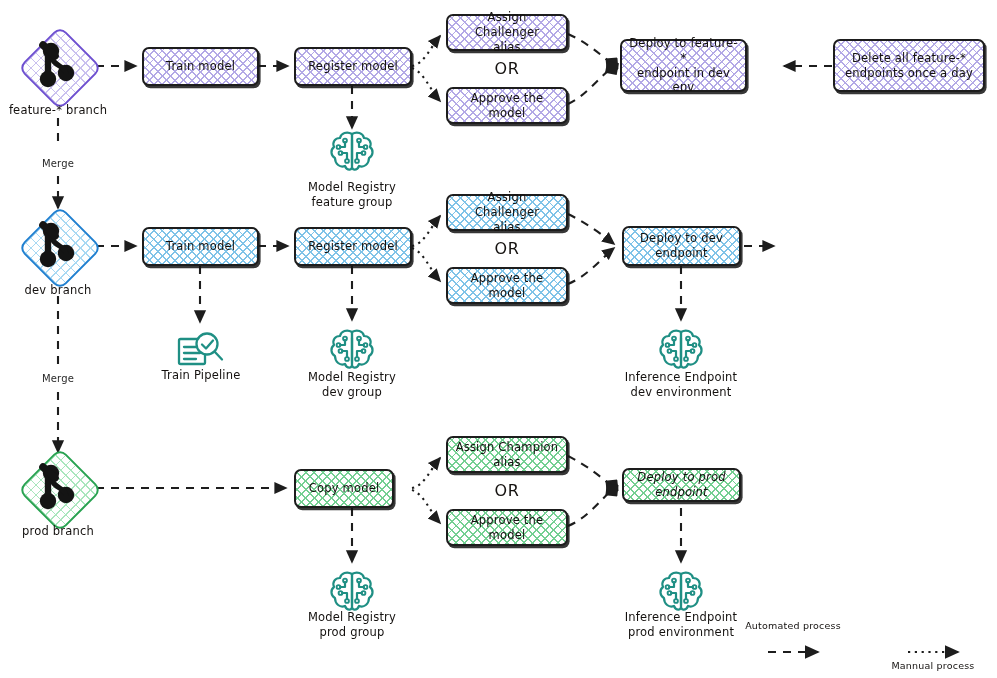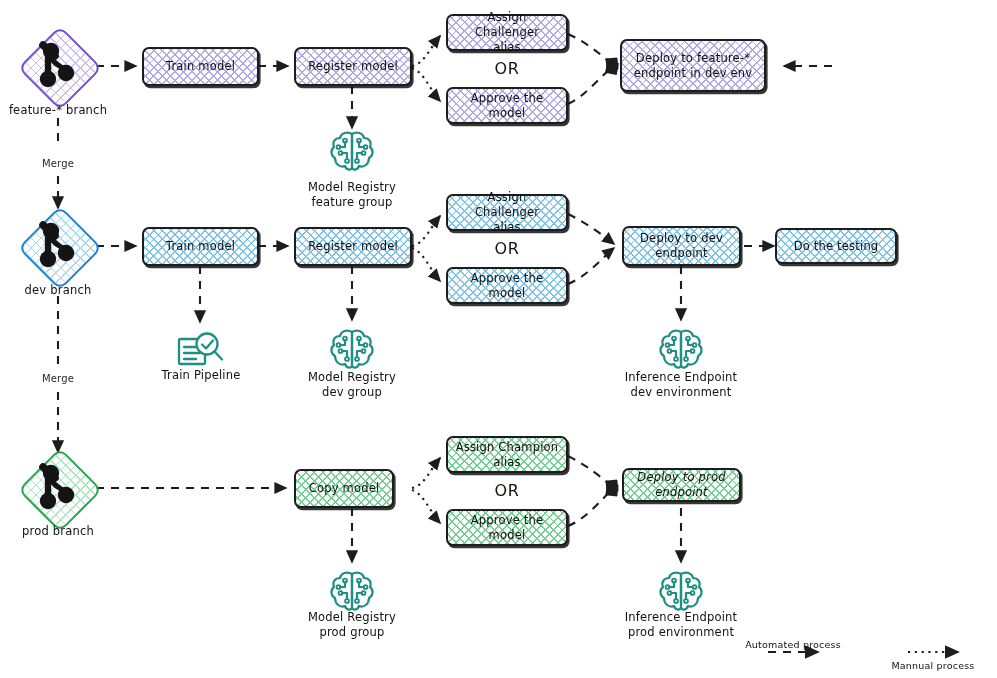--- a/index.html
+++ b/index.html
@@ -170,23 +170,27 @@
   </div>
   <div class="node fill-purple" style="left:446px;top:14px;width:122px;height:37px;">
     <span style="white-space:pre-line">Assign Challenger
 alias</span>
   </div>
   <div class="or-label" style="left:447px;top:59px;">OR</div>
   <div class="node fill-purple" style="left:446px;top:87px;width:122px;height:37px;">
     <span style="white-space:pre-line">Approve the
 model</span>
   </div>
-  <div class="node fill-purple" style="left:620px;top:39px;width:146px;height:53px;">
+  <div class="node fill-purple" style="left:620px;top:39px;width:127px;height:53px;">
     <span style="white-space:pre-line">Deploy to feature-*
 endpoint in dev env</span>
+  </div>
+  <div class="node fill-purple" style="left:833px;top:39px;width:152px;height:53px;">
+    <span style="white-space:pre-line">Delete all feature-*
+endpoints once a day</span>
   </div>
 
   <div class="glyph" style="left:329px;top:130px;">
     <svg width="46" height="44" viewBox="0 0 46 44">
       <g fill="none" stroke="#1f8f84" stroke-width="2.2" stroke-linejoin="round" stroke-linecap="round">
         <path d="M23,4 C18,1 12,3 11,8 C6,8 3,12 5,17 C1,20 2,26 6,28 C6,34 11,38 16,36 C18,41 24,41 23,35 Z"></path>
         <path d="M23,4 C28,1 34,3 35,8 C40,8 43,12 41,17 C45,20 44,26 40,28 C40,34 35,38 30,36 C28,41 22,41 23,35 Z"></path>
         <path d="M23,10 L23,33"></path>
         <path d="M16,12 L16,17 L11,17"></path>
         <path d="M30,12 L30,17 L35,17"></path>
@@ -237,23 +241,20 @@
   </div>
   <div class="or-label" style="left:447px;top:239px;">OR</div>
   <div class="node fill-blue" style="left:446px;top:267px;width:122px;height:37px;">
     <span style="white-space:pre-line">Approve the
 model</span>
   </div>
   <div class="node fill-blue" style="left:622px;top:226px;width:119px;height:40px;">
     <span style="white-space:pre-line">Deploy to dev
 endpoint</span>
   </div>
-  <div class="node fill-blue" style="left:775px;top:228px;width:122px;height:36px;">
-    <span>Do the testing</span>
-  </div>
 
   <div class="glyph" style="left:176px;top:330px;">
     <svg width="50" height="42" viewBox="0 0 50 42">
       <g fill="none" stroke="#1f8f84" stroke-width="2.3" stroke-linecap="round" stroke-linejoin="round">
         <rect x="3" y="9" width="26" height="25" rx="1.6"></rect>
         <path d="M8,17 H24"></path>
           <path d="M8,23 H24"></path>
           <path d="M8,29 H20"></path>
         <circle cx="31" cy="14" r="10.5" fill="#ffffff"></circle>
         <path d="M26,14.5 L30,18.5 L37,10.5"></path>
@@ -395,17 +396,17 @@
           <circle cx="34.5" cy="23" r="1.9"></circle>
         <circle cx="18" cy="31" r="1.9"></circle>
           <circle cx="28" cy="31" r="1.9"></circle>
       </g>
     </svg>
   </div>
   <div class="caption" style="left:611px;top:610px;width:140px;">Inference Endpoint
 prod environment</div>
 
   <div class="legend">
-    <div class="lbl" style="left:703px;top:639px;width:180px;text-align:center;">Automated process</div>
+    <div class="lbl" style="left:703px;top:620px;width:180px;text-align:center;">Automated process</div>
     <div class="lbl" style="left:843px;top:660px;width:180px;">Mannual process</div>
   </div>
 
 </div>
 
 </body></html>

